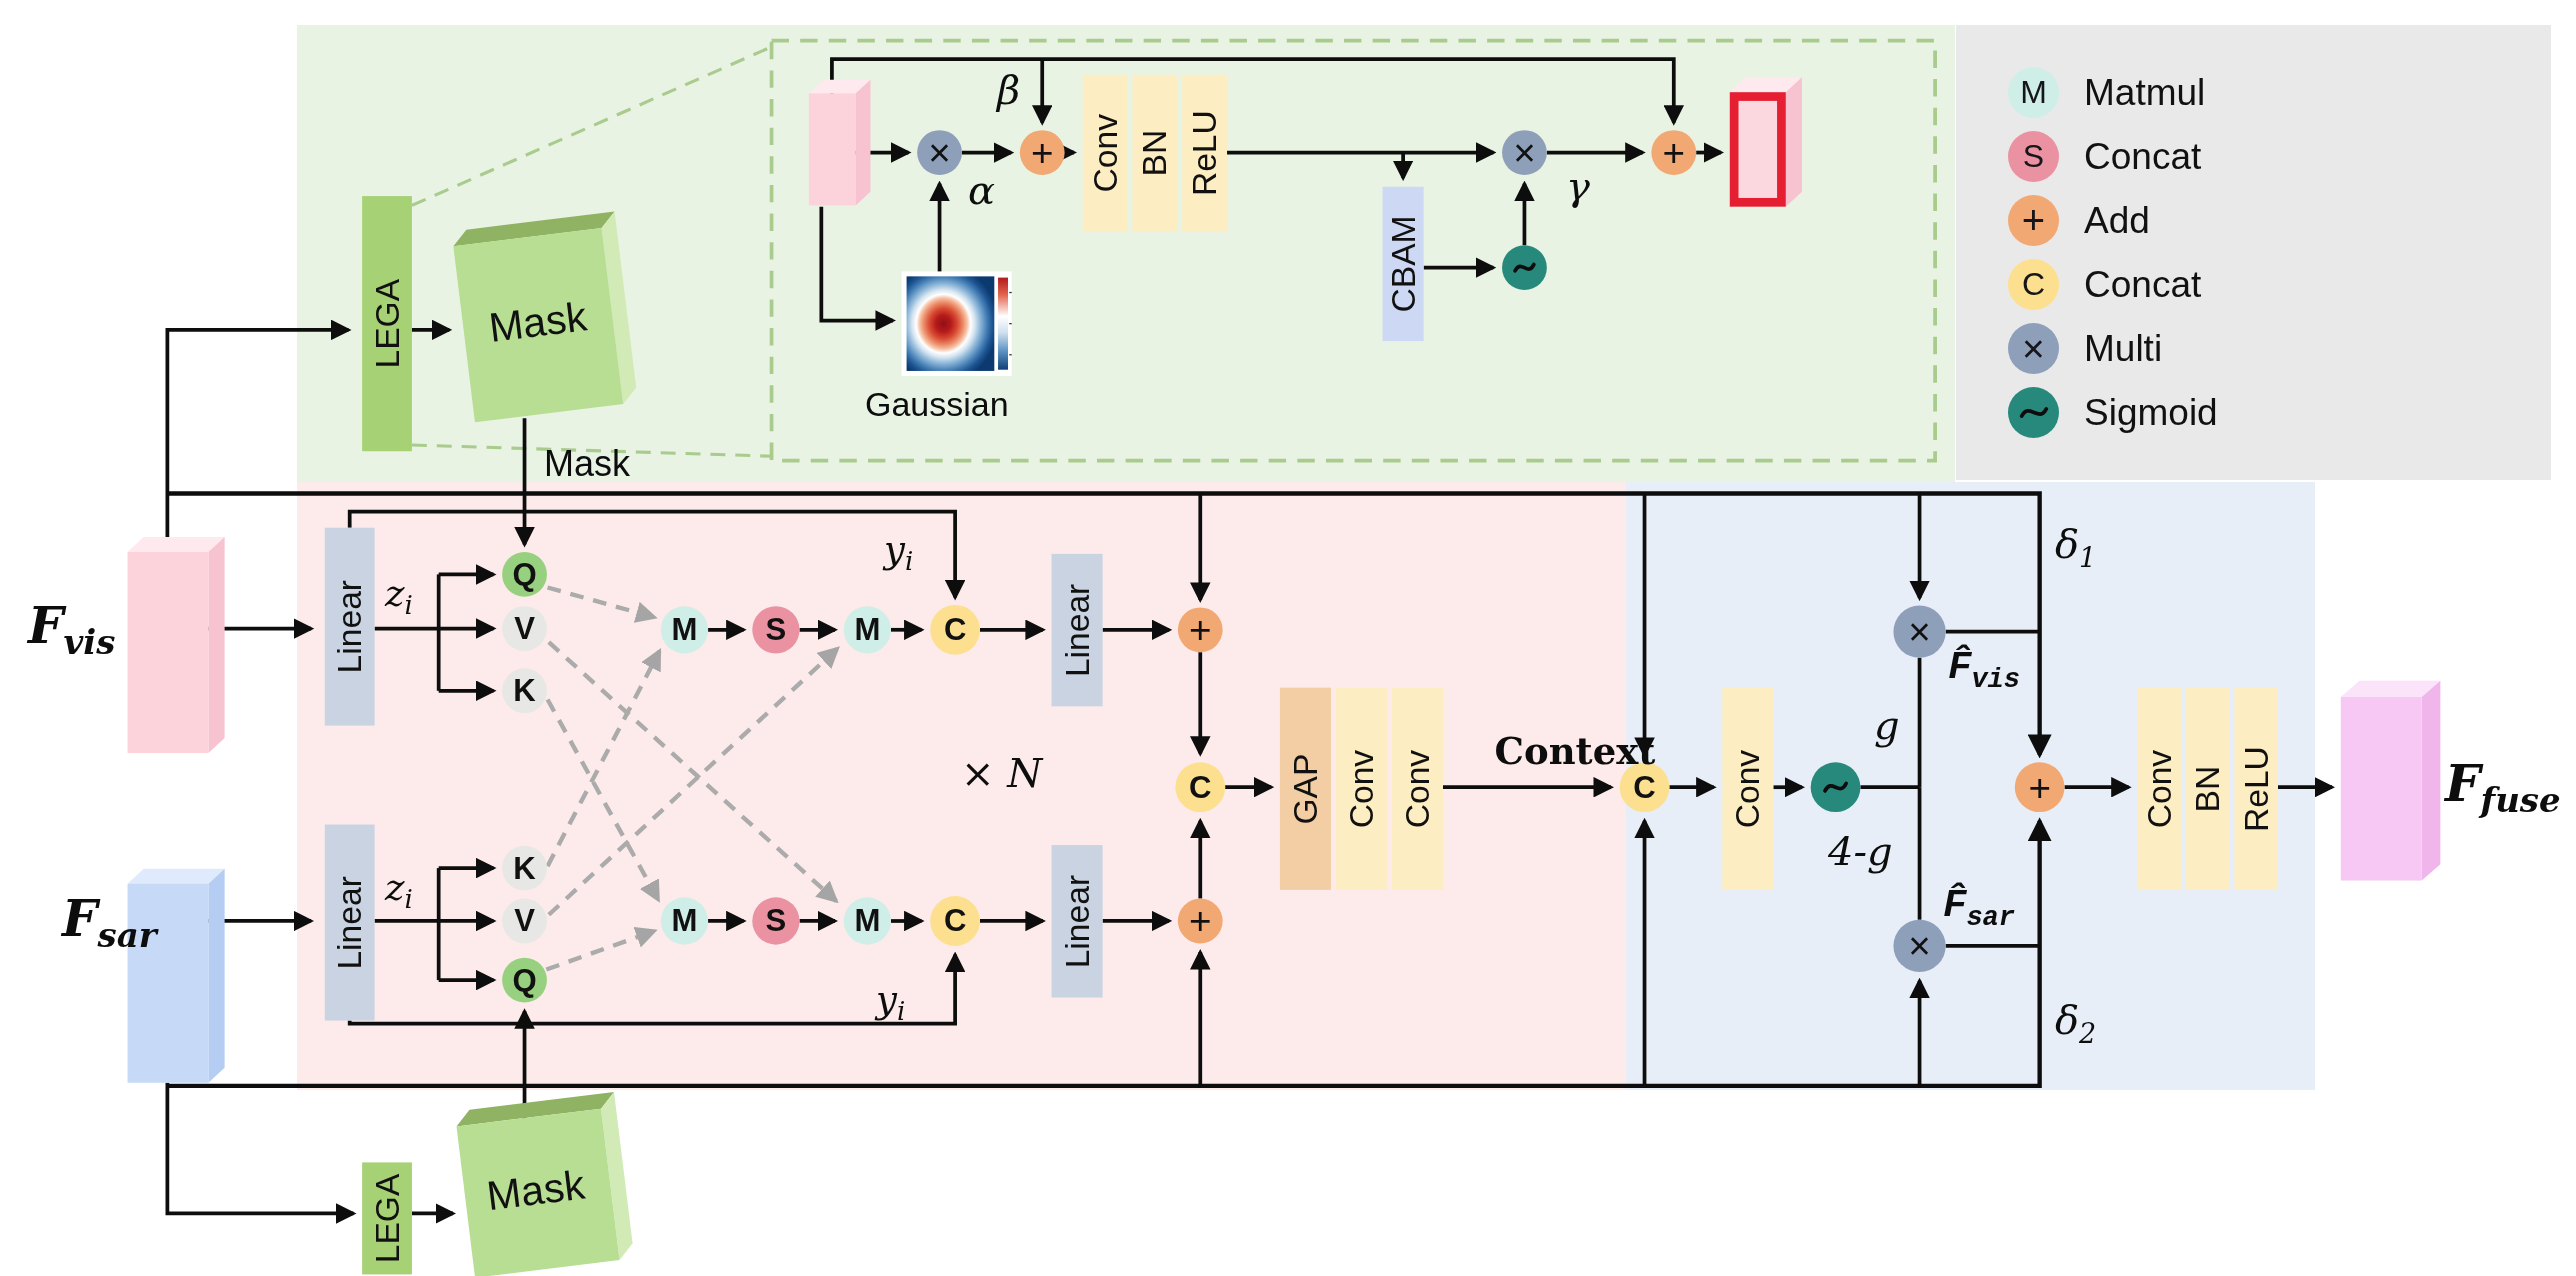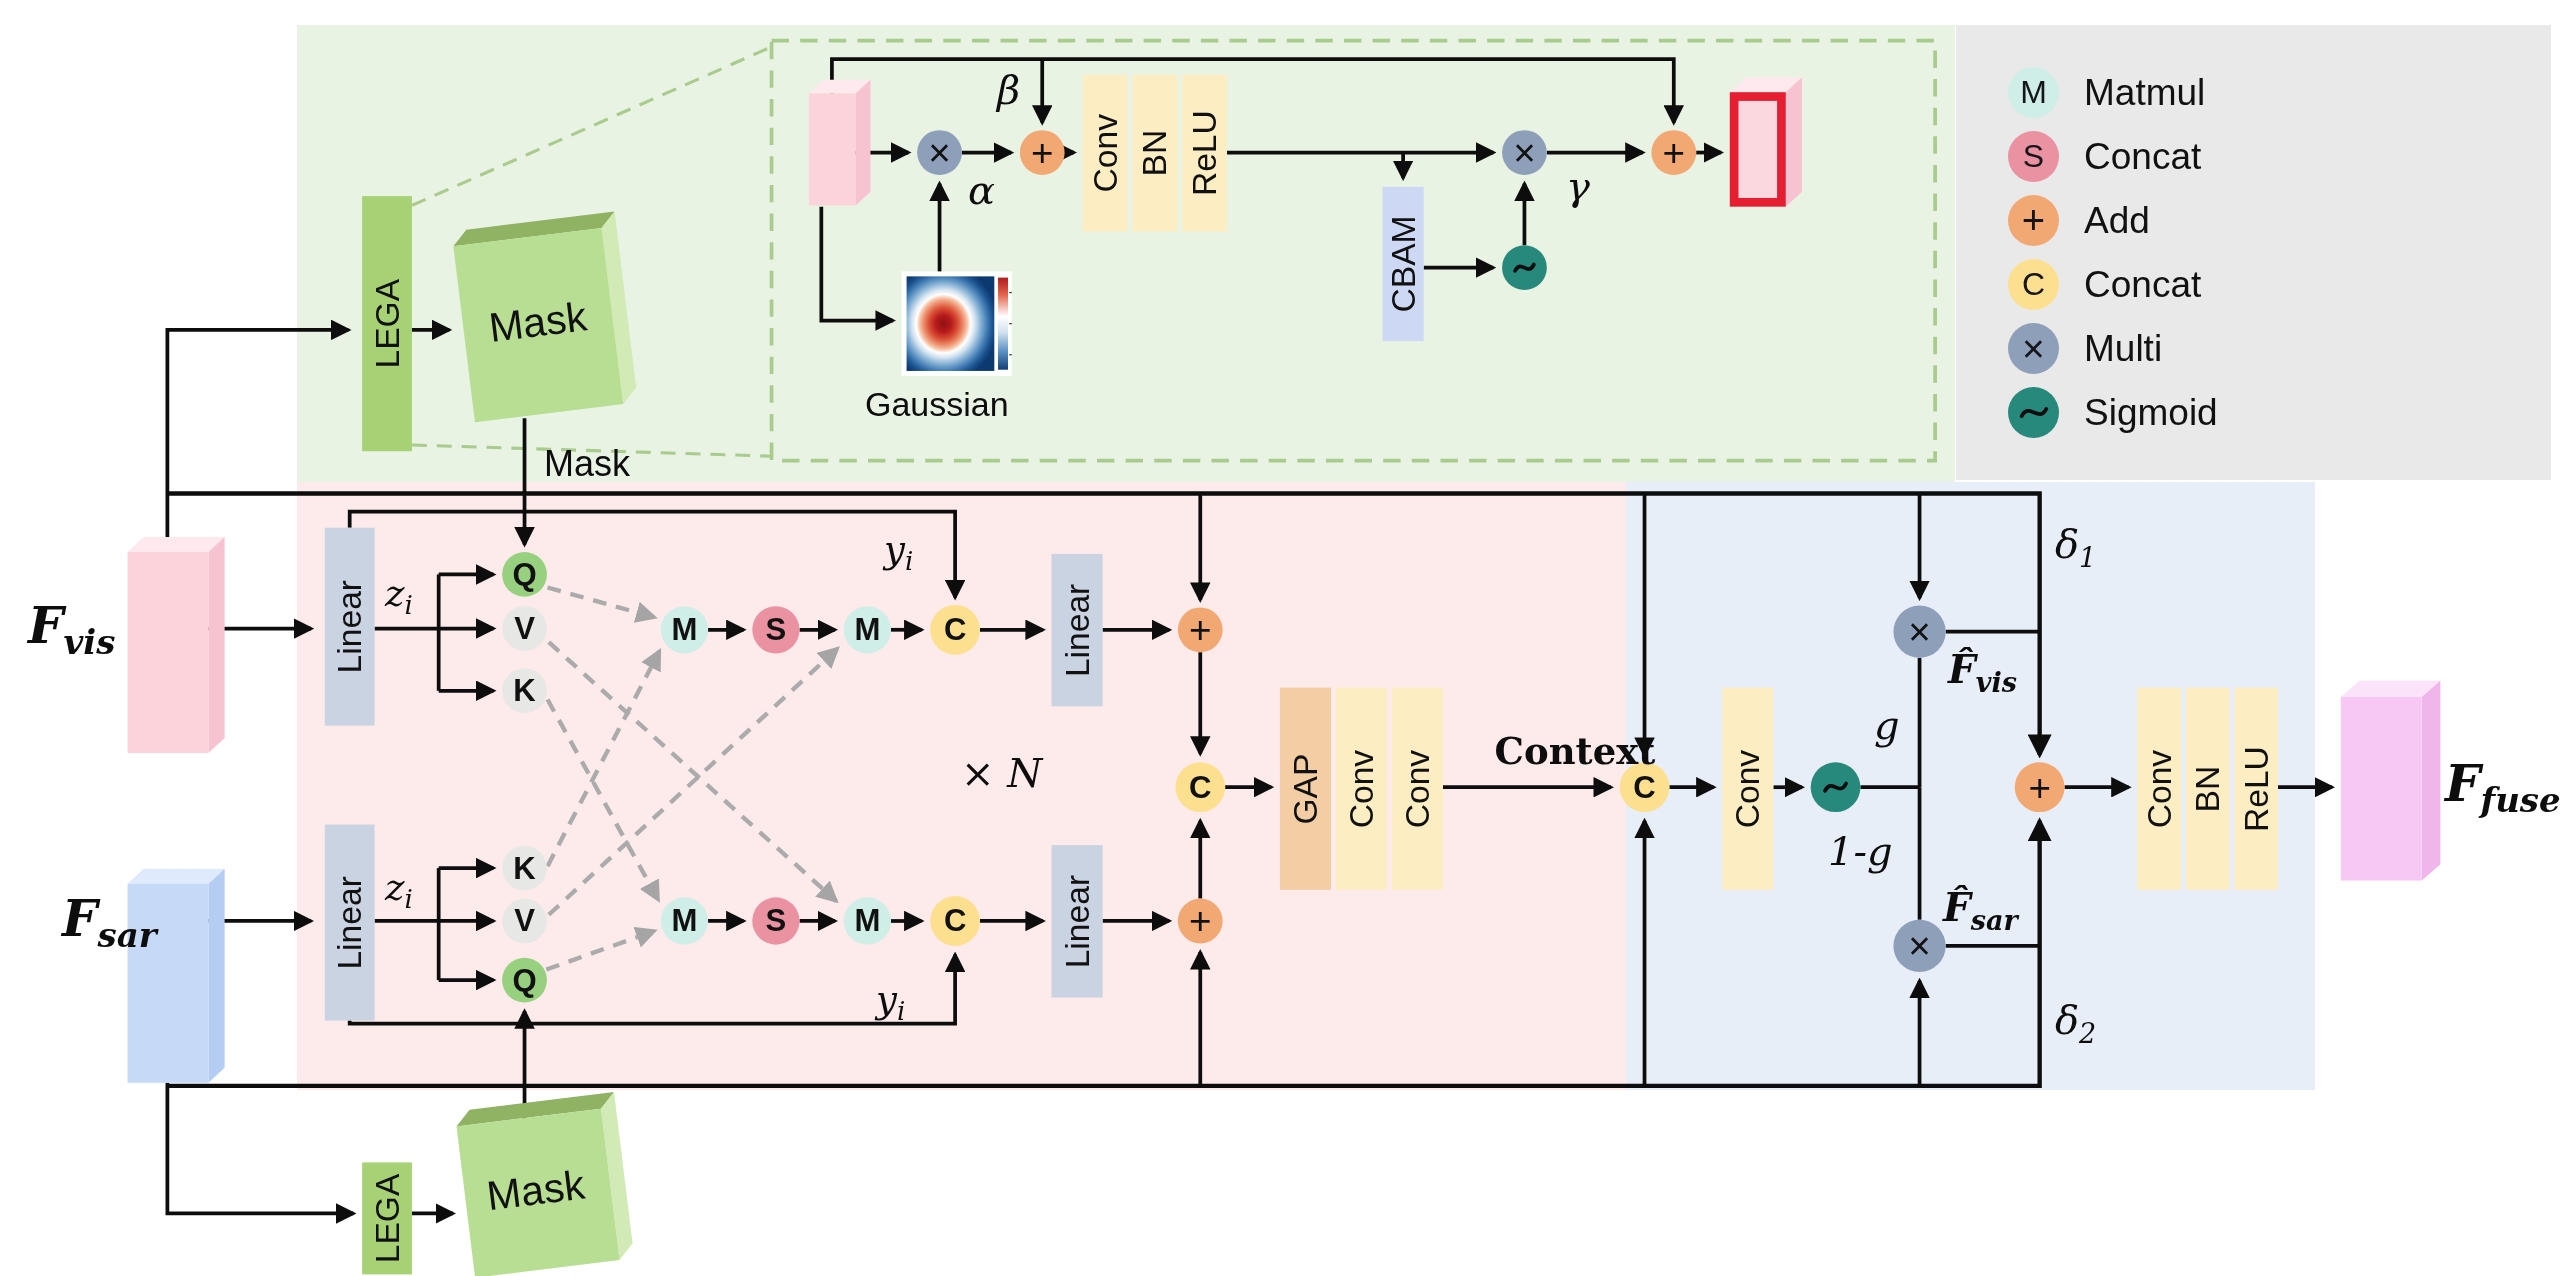--- a/index.html
+++ b/index.html
@@ -4,21 +4,21 @@
 <style>
   html,body{margin:0;padding:0;background:#ffffff;}
   .stage{position:relative;width:2576px;height:1277px;background:#ffffff;overflow:hidden;
          font-family:"Liberation Sans",sans-serif;}
   .region{position:absolute;}
   .wires{position:absolute;left:0;top:0;z-index:3;}
   .lbl{position:absolute;z-index:5;color:#0d0d0d;white-space:nowrap;}
   .math{font-family:"DejaVu Serif","Liberation Serif",serif;font-style:italic;}
   .bigF{font-size:50px;font-weight:bold;}
   .bigF sub{font-size:34px;font-weight:bold;}
-  .hatF{font-size:39px;font-weight:bold;}
+  .hatF{font-size:39px;font-weight:bold;font-family:Liberation Mono, monospace;}
   .hatF sub{font-size:27px;}
   .small-math{font-size:37px;}
   .small-math sub{font-size:26px;}
   .greek{font-size:40px;}
   .greek sub{font-size:27px;}
   .plain{font-size:36px;}
   .serif-bold{font-family:"DejaVu Serif","Liberation Serif",serif;font-weight:bold;font-size:37px;padding-left:44px;}
   
   .legend-item{position:absolute;display:flex;align-items:center;z-index:5;}
   .legend-circle{width:51px;height:51px;border-radius:50%;display:flex;align-items:center;
@@ -354,21 +354,21 @@
   <div class="lbl math greek" style="left:968px;top:167px;">α</div>
   <div class="lbl math greek" style="left:997px;top:67px;">β</div>
   <div class="lbl math greek" style="left:1566px;top:163px;">γ</div>
   <div class="lbl math greek" style="left:2055px;top:521px;">
     <span>δ</span><sub>1</sub>
   </div>
   <div class="lbl math greek" style="left:2055px;top:997px;">
     <span>δ</span><sub>2</sub>
   </div>
   <div class="lbl math greek" style="left:1874px;top:702px;">g</div>
-  <div class="lbl math greek" style="left:1828px;top:828px;">1-g</div>
+  <div class="lbl math greek" style="left:1828px;top:828px;">4-g</div>
 
   <div>
     <div class="legend-item" style="left:2008px;top:67px;">
       <div class="legend-circle" style="background:#cfeee7;">M</div>
       <span class="legend-text">Matmul</span>
     </div>
     <div class="legend-item" style="left:2008px;top:131px;">
       <div class="legend-circle" style="background:#ea92a2;">S</div>
       <span class="legend-text">Concat</span>
     </div>

